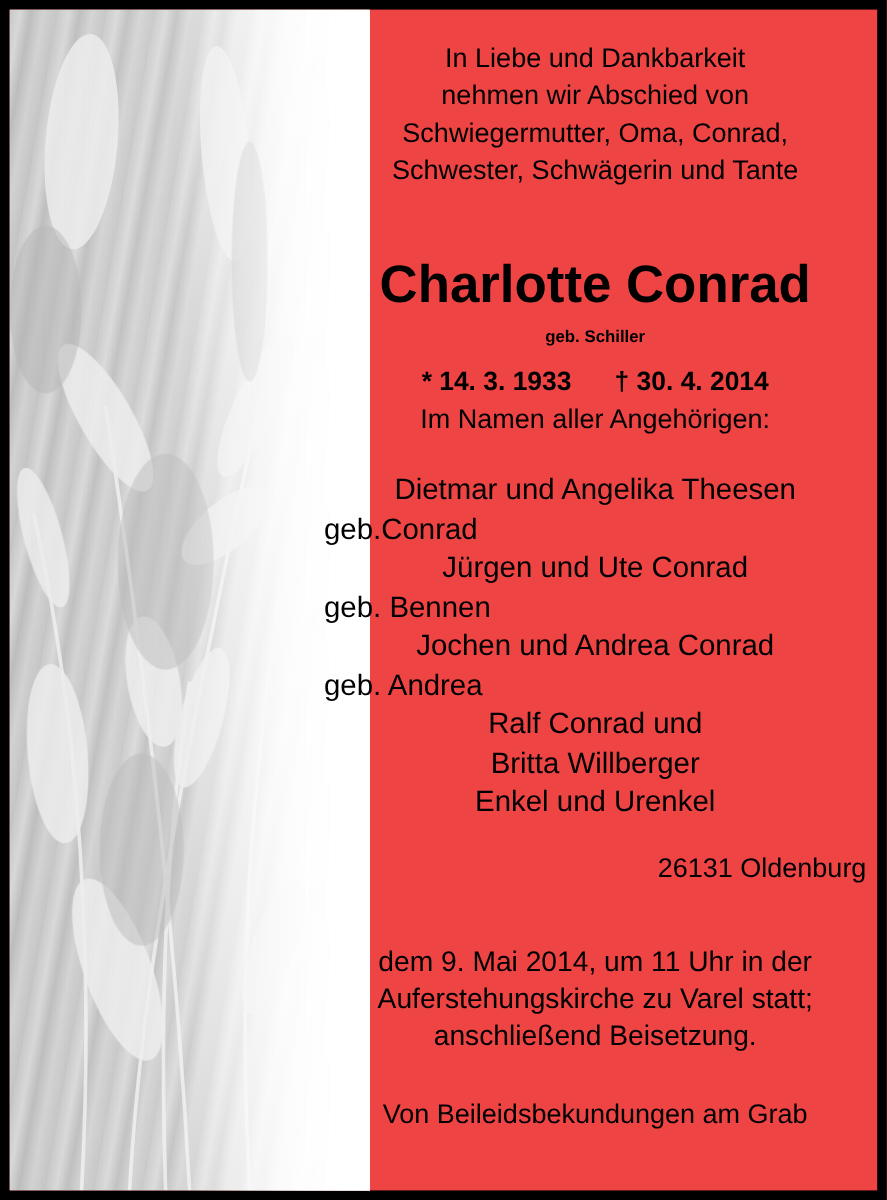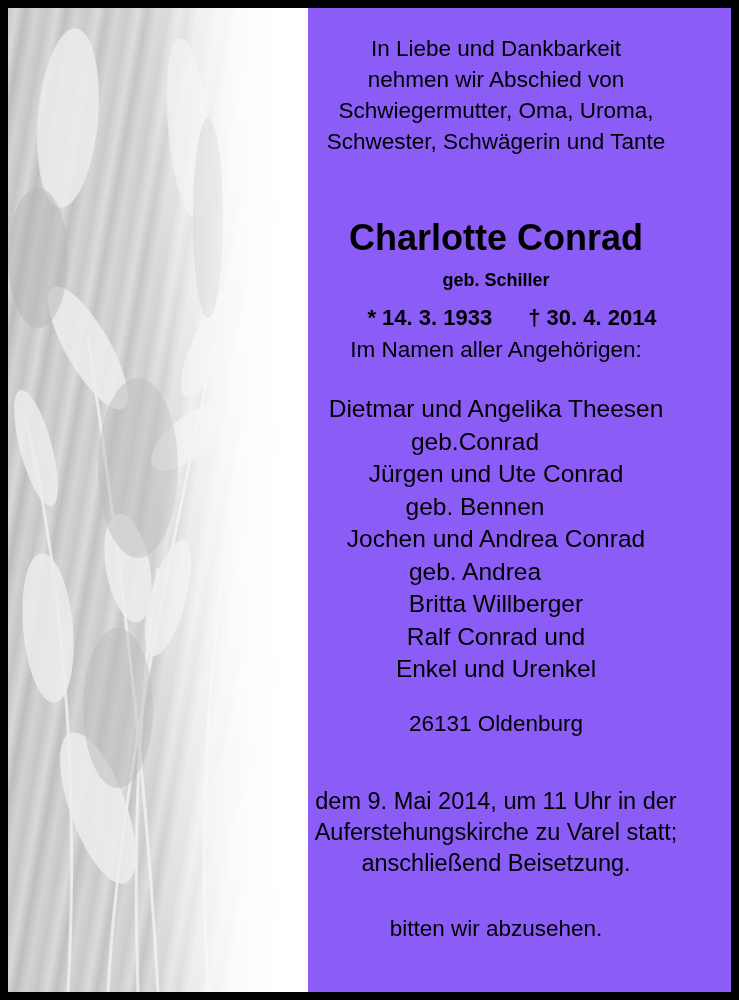--- a/index.html
+++ b/index.html
@@ -1,44 +1,44 @@
 <!DOCTYPE html>
 <html><head>
 <meta charset="utf-8">
 <style>
   html, body { margin: 0; padding: 0; }
   body { width: 739px; height: 1000px; background: #000; overflow: hidden; }
   .frame {
     position: absolute; left: 8px; top: 8px; width: 723px; height: 984px;
-    background: #8b5cf6; overflow: hidden;
+    background: #ef4444; overflow: hidden;
   }
   .photo {
     position: absolute; left: 0; top: 0; width: 300px; height: 984px;
     background:
       linear-gradient(to right, rgba(255,255,255,0) 0%, rgba(255,255,255,0) 45%, rgba(255,255,255,0.7) 75%, #fff 100%),
       repeating-linear-gradient(100deg, #c8c8c8 0px, #d8d8d8 9px, #bdbdbd 18px, #d2d2d2 28px, #c4c4c4 40px),
       #cfcfcf;
   }
   .photo svg { position: absolute; left: 0; top: 0; }
   .text {
     position: absolute; left: 262px; top: 0; width: 452px;
     font-family: "Liberation Sans", sans-serif; color: #000; text-align: center;
   }
   .line { display: block; white-space: nowrap; font-size: 22.5px; line-height: 31px; }
   .intro { position: absolute; top: 25px; left: 0; width: 100%; }
-  .name { position: absolute; top: 200px; left: 0; width: 100%; font-weight: bold; font-size: 36px; line-height: 60px; }
-  .maiden { position: absolute; top: 257px; left: 0; width: 100%; font-weight: bold; font-size: 18px; line-height: 30px; }
-  .dates { position: absolute; top: 293px; left: 16px; width: 100%; font-weight: bold; font-size: 22px; line-height: 34px; }
+  .name { position: absolute; top: 200px; left: 0; width: 100%; font-weight: bold; font-size: 44px; line-height: 60px; }
+  .maiden { position: absolute; top: 257px; left: 0; width: 100%; font-weight: bold; font-size: 14px; line-height: 30px; }
+  .dates { position: absolute; top: 293px; left: 0; width: 100%; font-weight: bold; font-size: 22px; line-height: 34px; }
   .dates span { display: inline-block; }
   .dates .gap { width: 36px; }
   .mourners-label { position: absolute; top: 326px; left: 0; width: 100%; }
   .mourners { position: absolute; top: 385px; left: 0; width: 100%; }
   .mourners .line { font-size: 24.5px; line-height: 32.5px; }
-  .mourners .geb { text-align: center; padding-right: 42px; }
-  .address { position: absolute; top: 700px; left: 0; width: 100%; }
+  .mourners .geb { text-align: left; padding-right: 42px; }
+  .address { position: absolute; top: 700px; left: 0; width: 100%; text-align: right; }
   .service { position: absolute; top: 778px; left: 0; width: 100%; }
   .service .line { font-size: 23.5px; line-height: 31px; }
   .note { position: absolute; top: 905px; left: 0; width: 100%; }
 </style>
 </head>
 <body>
 
 <div class="frame">
   <div class="photo">
     <svg width="300" height="984" viewBox="0 0 300 984">
@@ -69,53 +69,53 @@
         <ellipse cx="200" cy="210" rx="15" ry="100"></ellipse>
       </g>
     </svg>
     <div style="position:absolute;left:0;top:0;width:300px;height:984px;background:linear-gradient(to right, rgba(255,255,255,0) 0%, rgba(255,255,255,0.15) 50%, rgba(255,255,255,0.8) 80%, #fff 100%);"></div>
   </div>
 
   <div class="text">
     <div class="intro">
       <span class="line">In Liebe und Dankbarkeit</span>
       <span class="line">nehmen wir Abschied von</span>
-      <span class="line">Schwiegermutter, Oma, Uroma,</span>
+      <span class="line">Schwiegermutter, Oma, Conrad,</span>
       <span class="line">Schwester, Schwägerin und Tante</span>
     </div>
 
     <div class="name">Charlotte Conrad</div>
     <div class="maiden">geb. Schiller</div>
     <div class="dates">
       <span>* 14. 3. 1933</span><span class="gap"></span><span>† 30. 4. 2014</span>
     </div>
 
     <div class="mourners-label">
       <span class="line">Im Namen aller Angehörigen:</span>
     </div>
 
     <div class="mourners">
       <span class="line">Dietmar und Angelika Theesen</span>
       <span class="line geb">geb.Conrad</span>
       <span class="line">Jürgen und Ute Conrad</span>
       <span class="line geb">geb. Bennen</span>
       <span class="line">Jochen und Andrea Conrad</span>
       <span class="line geb">geb. Andrea</span>
+      <span class="line">Ralf Conrad und</span>
       <span class="line">Britta Willberger</span>
-      <span class="line">Ralf Conrad und</span>
       <span class="line">Enkel und Urenkel</span>
     </div>
 
     <div class="address">
       <span class="line">26131 Oldenburg</span>
     </div>
 
     <div class="service">
       <span class="line">dem 9. Mai 2014, um 11 Uhr in der</span>
       <span class="line">Auferstehungskirche zu Varel statt;</span>
       <span class="line">anschließend Beisetzung.</span>
     </div>
 
     <div class="note">
-      <span class="line">bitten wir abzusehen.</span>
+      <span class="line">Von Beileidsbekundungen am Grab</span>
     </div>
   </div>
 </div>
 
 </body></html>

